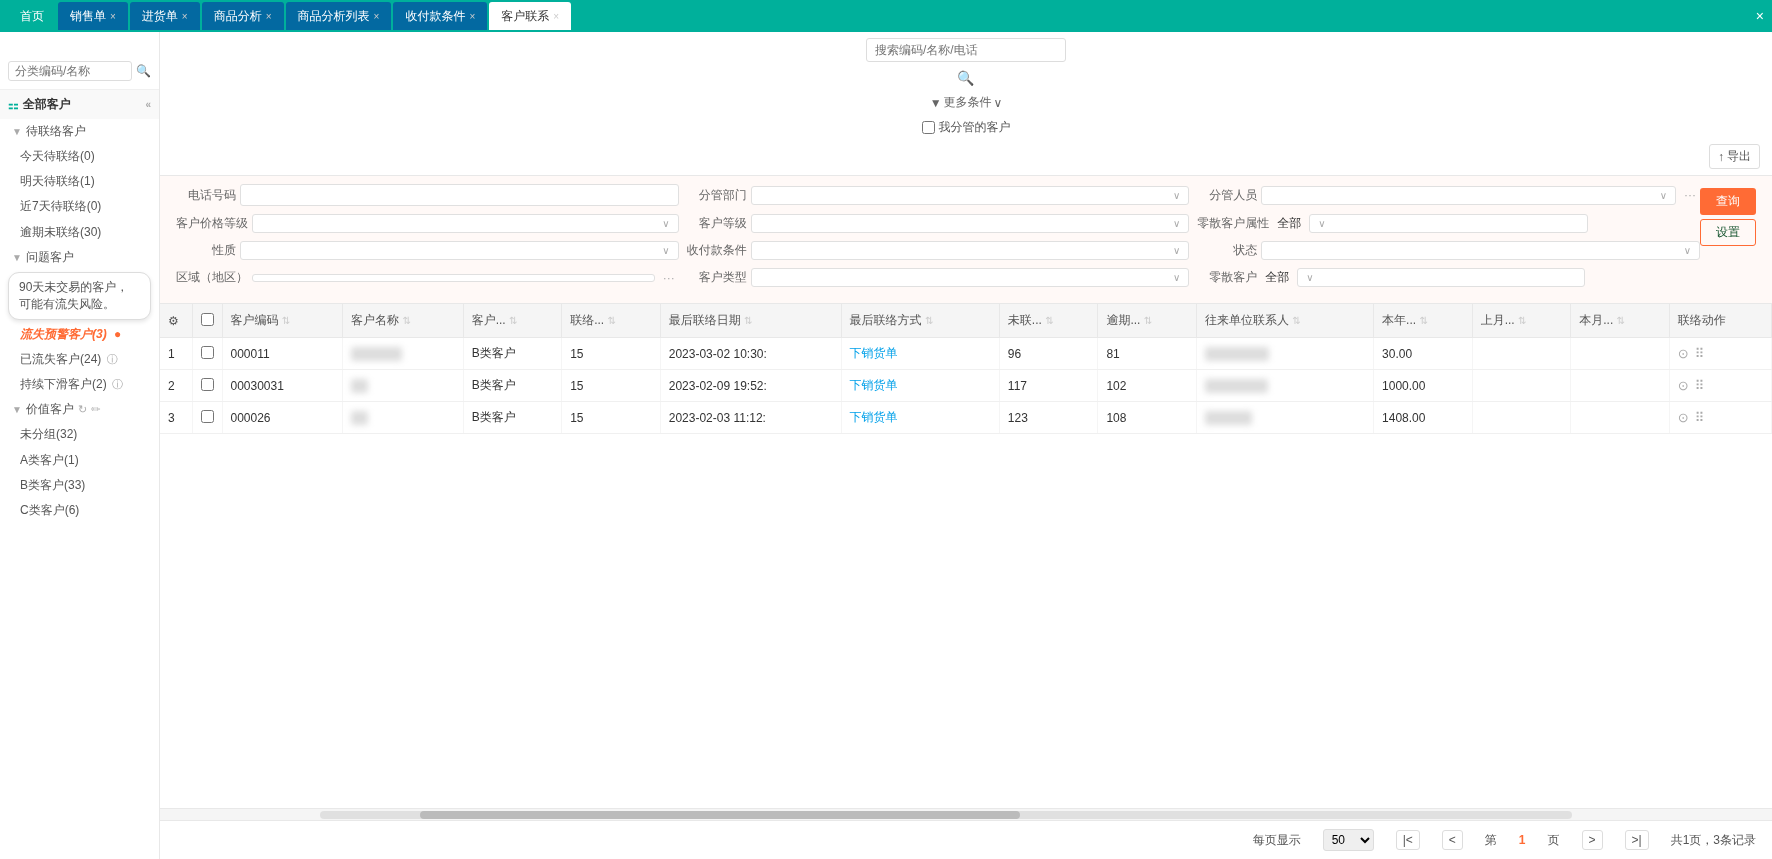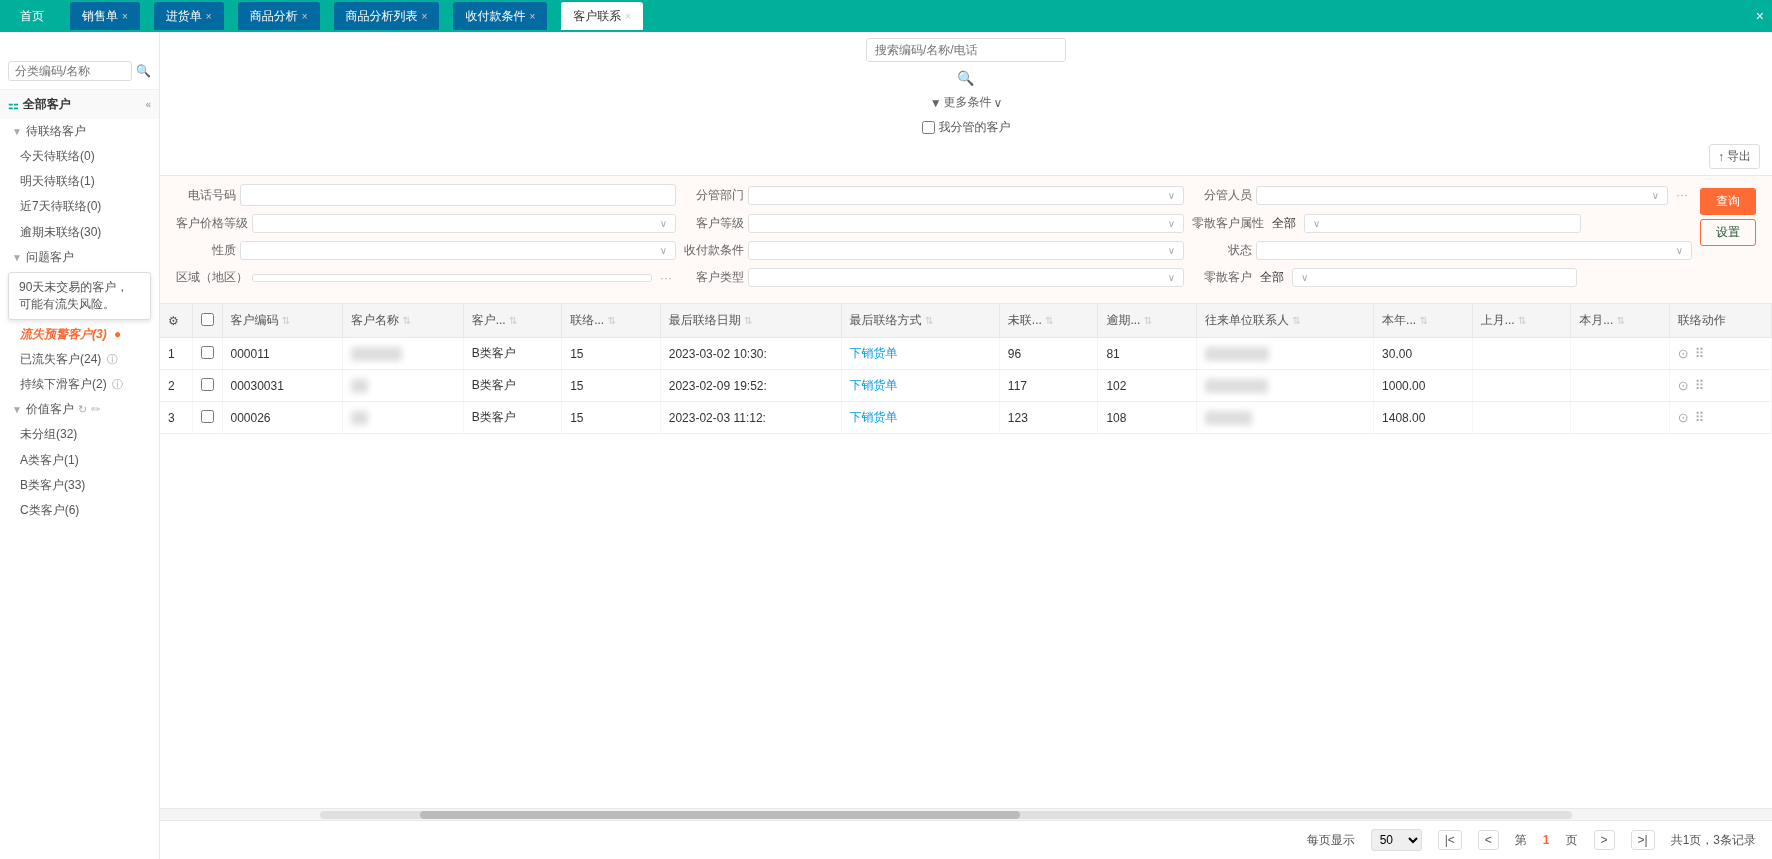--- a/index.html
+++ b/index.html
@@ -5,21 +5,21 @@
     * { box-sizing: border-box; margin: 0; padding: 0; font-family: 'Microsoft YaHei', Arial, sans-serif; font-size: 12px; }
     body { background: #f5f5f5; overflow: hidden; }
 
     
     .top-nav {
       background: #00b09b;
       display: flex;
       align-items: center;
       height: 32px;
       padding: 0 8px;
-      gap: 14px;
+      gap: 2px;
     }
     .nav-tab {
       background: #0369a1;
       color: #fff;
       padding: 4px 12px;
       border-radius: 3px 3px 0 0;
       cursor: pointer;
       display: flex;
       align-items: center;
       gap: 4px;
@@ -123,21 +123,21 @@
       font-weight: bold;
       font-style: italic;
     }
     .tooltip-box {
       background: #fff;
       border: 1px solid #ddd;
       padding: 6px 10px;
       font-size: 11px;
       color: #555;
       margin: 2px 8px;
-      border-radius: 3px;
+      border-radius: 11px;
       box-shadow: 0 2px 4px rgba(0,0,0,0.1);
     }
 
     
     .content-area {
       flex: 1;
       display: flex;
       flex-direction: column;
       overflow: hidden;
       background: #fff;
@@ -305,21 +305,21 @@
     .action-icons { display: flex; gap: 6px; align-items: center; }
     .action-icon { color: #aaa; cursor: pointer; font-size: 13px; }
 
     
     .pagination {
       display: flex;
       align-items: center;
       justify-content: flex-end;
       padding: 8px 16px;
       border-top: 1px solid #e8e8e8;
-      gap: 16px;
+      gap: 22px;
       color: #555;
     }
     .page-size-select {
       border: 1px solid #ddd;
       border-radius: 3px;
       padding: 2px 4px;
       font-size: 12px;
     }
     .page-nav-btn {
       border: 1px solid #ddd;
@@ -471,21 +471,21 @@
         <input type="checkbox" style="">
         <span>我分管的客户</span>
       </label>
       <button class="export-btn">
         <span>↑</span>
         <span>导出</span>
       </button>
     </div>
 
     <div class="ext-filter">
-      <div style="display:flex; gap:8px;">
+      <div style="display:flex; gap:0;">
         <div style="flex:1;">
 
           <div class="ext-filter-row">
             <div class="filter-field">
               <span class="filter-label">电话号码</span>
               <input class="filter-input" style="flex: 1 1 0%;" type="text">
             </div>
             <div class="filter-field">
               <span class="filter-label">分管部门</span>
               <div class="filter-select">

